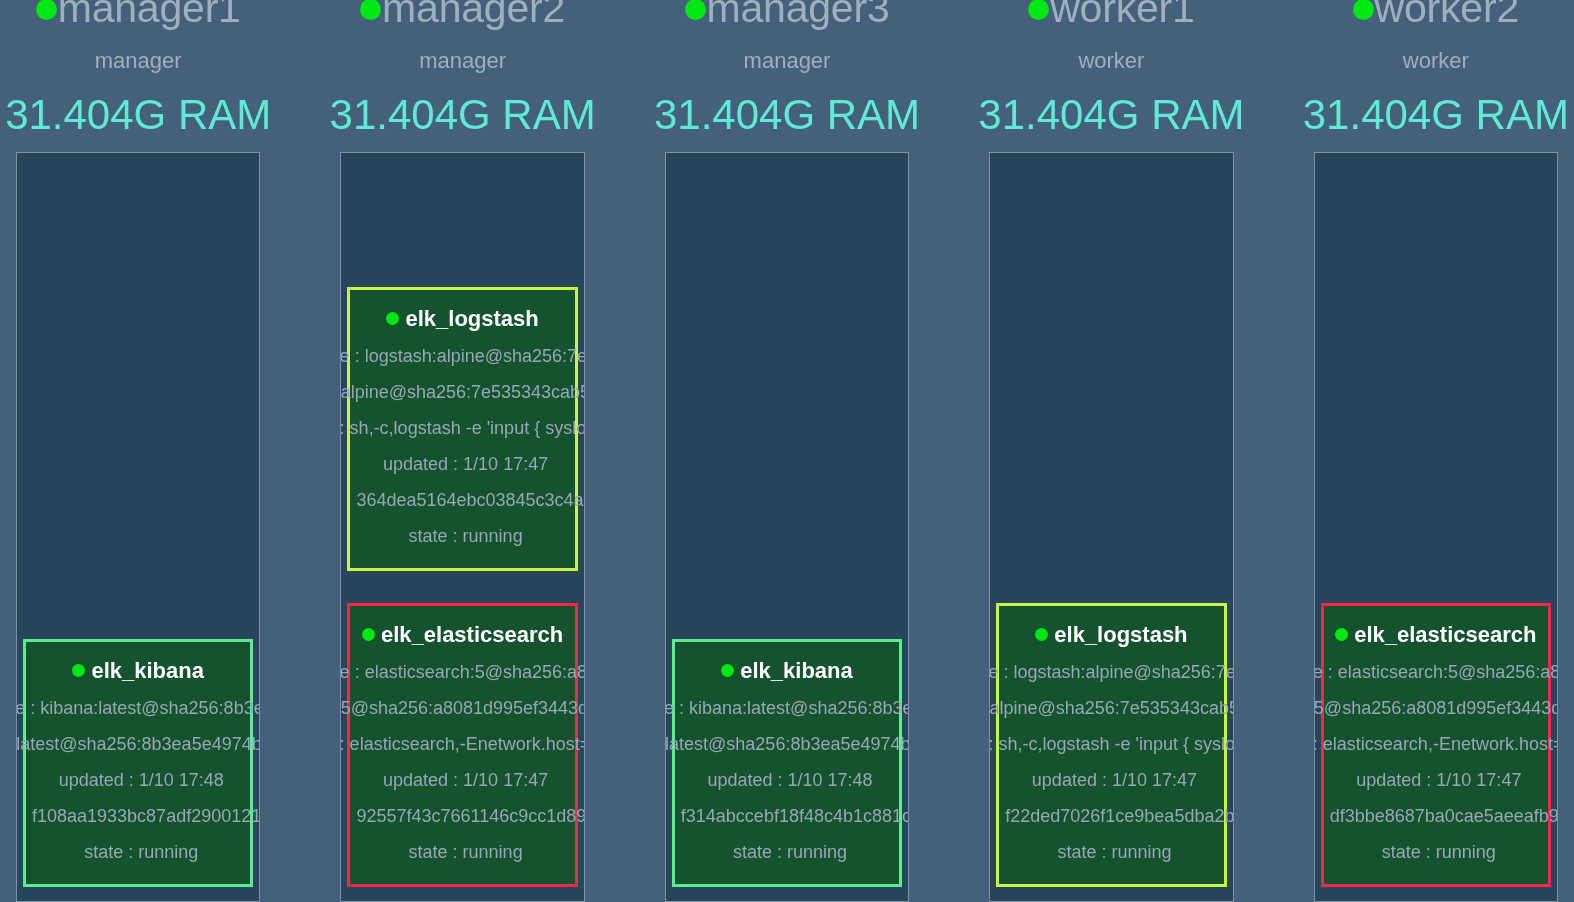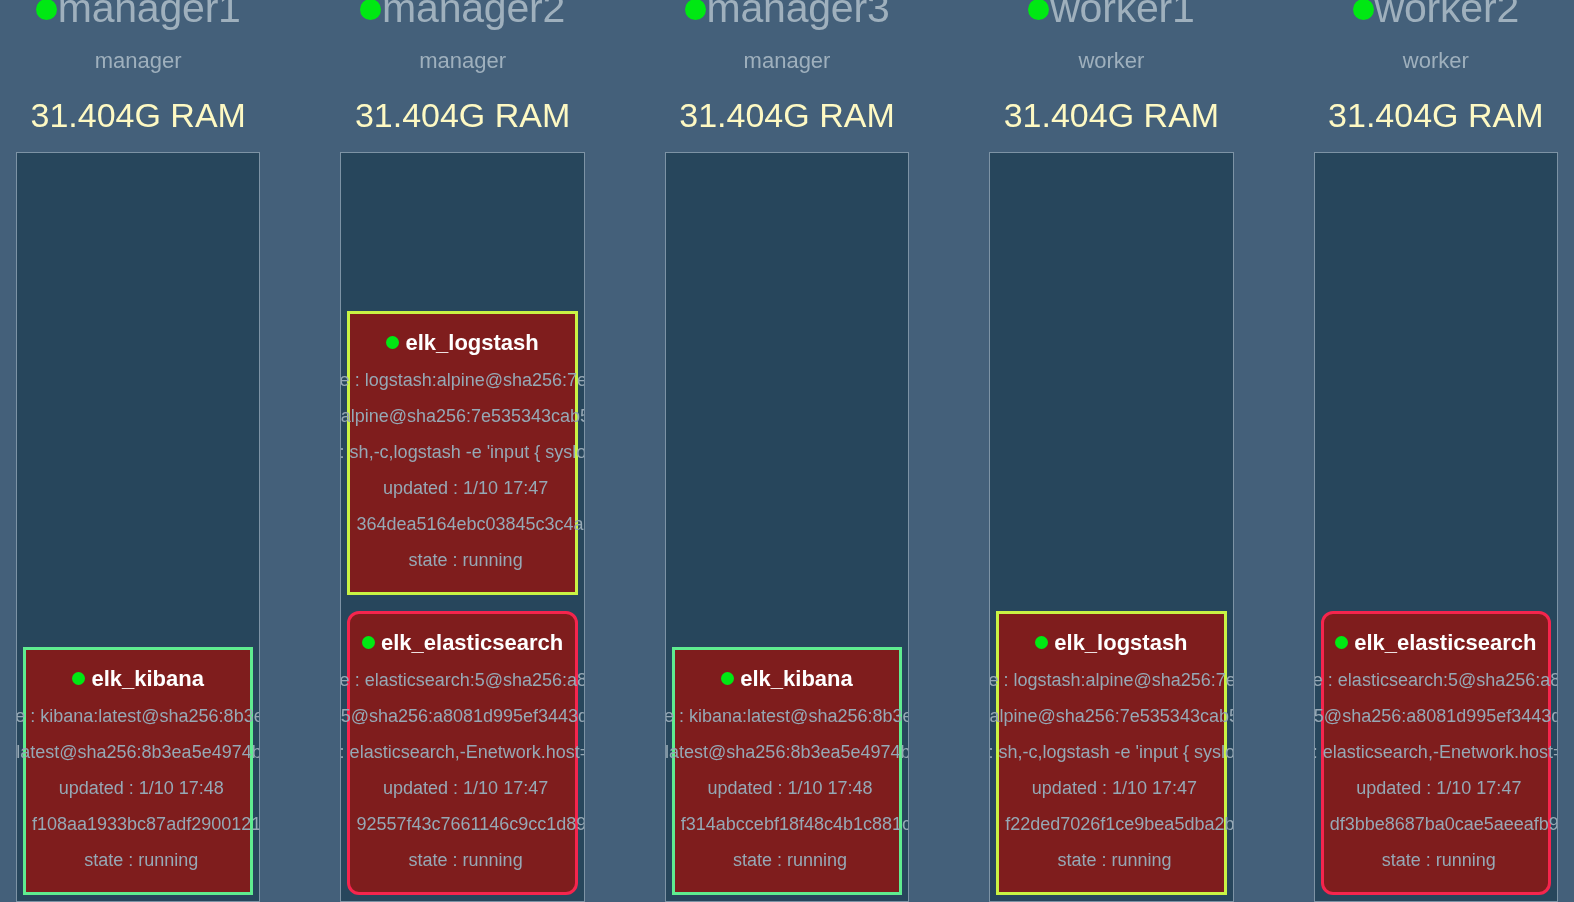--- a/index.html
+++ b/index.html
@@ -64,23 +64,23 @@
   }
 
   .node-role {
     font-size: 22px;
     line-height: 54px;
     color: #9fb0bd;
     white-space: nowrap;
   }
 
   .node-ram {
-    font-size: 34px;
+    font-size: 42px;
     line-height: 54px;
-    color: #fef9c3;
+    color: #5eead4;
     white-space: nowrap;
   }
 
   .node-panel {
     flex: 1 1 auto;
     position: relative;
     margin: 0 16px 0 16px;
     background: #27465c;
     border: 1px solid #7d93a5;
     box-sizing: border-box;
@@ -96,30 +96,30 @@
     justify-content: flex-end;
     gap: 16px;
     padding: 0 0 6px 0;
     box-sizing: border-box;
   }
 
   .task-card {
     position: relative;
     box-sizing: border-box;
     border: 3px solid #c2410c;
-    background: #7f1d1d;
-    margin: 0 6px;
+    background: #14532d;
+    margin: 8px 6px;
     padding: 12px 0 14px 0;
     text-align: center;
     overflow: visible;
   }
 
   .task-card.border-green  { border-color: #5fec90; }
   .task-card.border-yellow { border-color: #c9f344; }
-  .task-card.border-red    { border-color: #f5254d; border-radius: 12px; }
+  .task-card.border-red    { border-color: #f5254d; }
 
   .task-title {
     font-size: 22px;
     line-height: 34px;
     font-weight: bold;
     color: #ffffff;
     white-space: nowrap;
     margin-bottom: 2px;
   }
 

